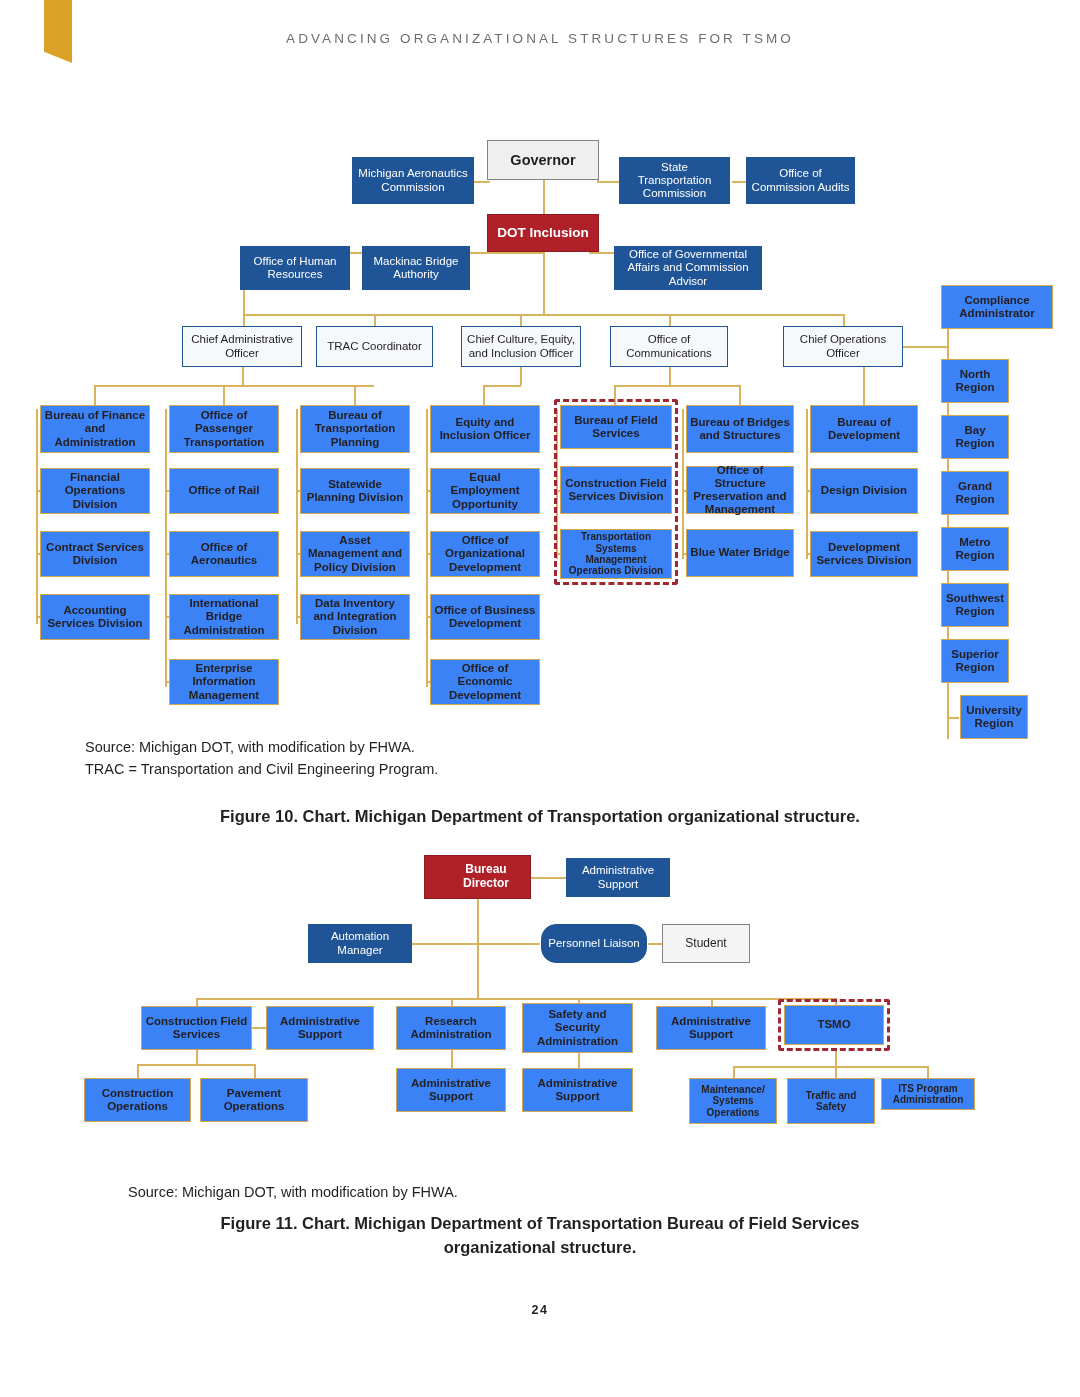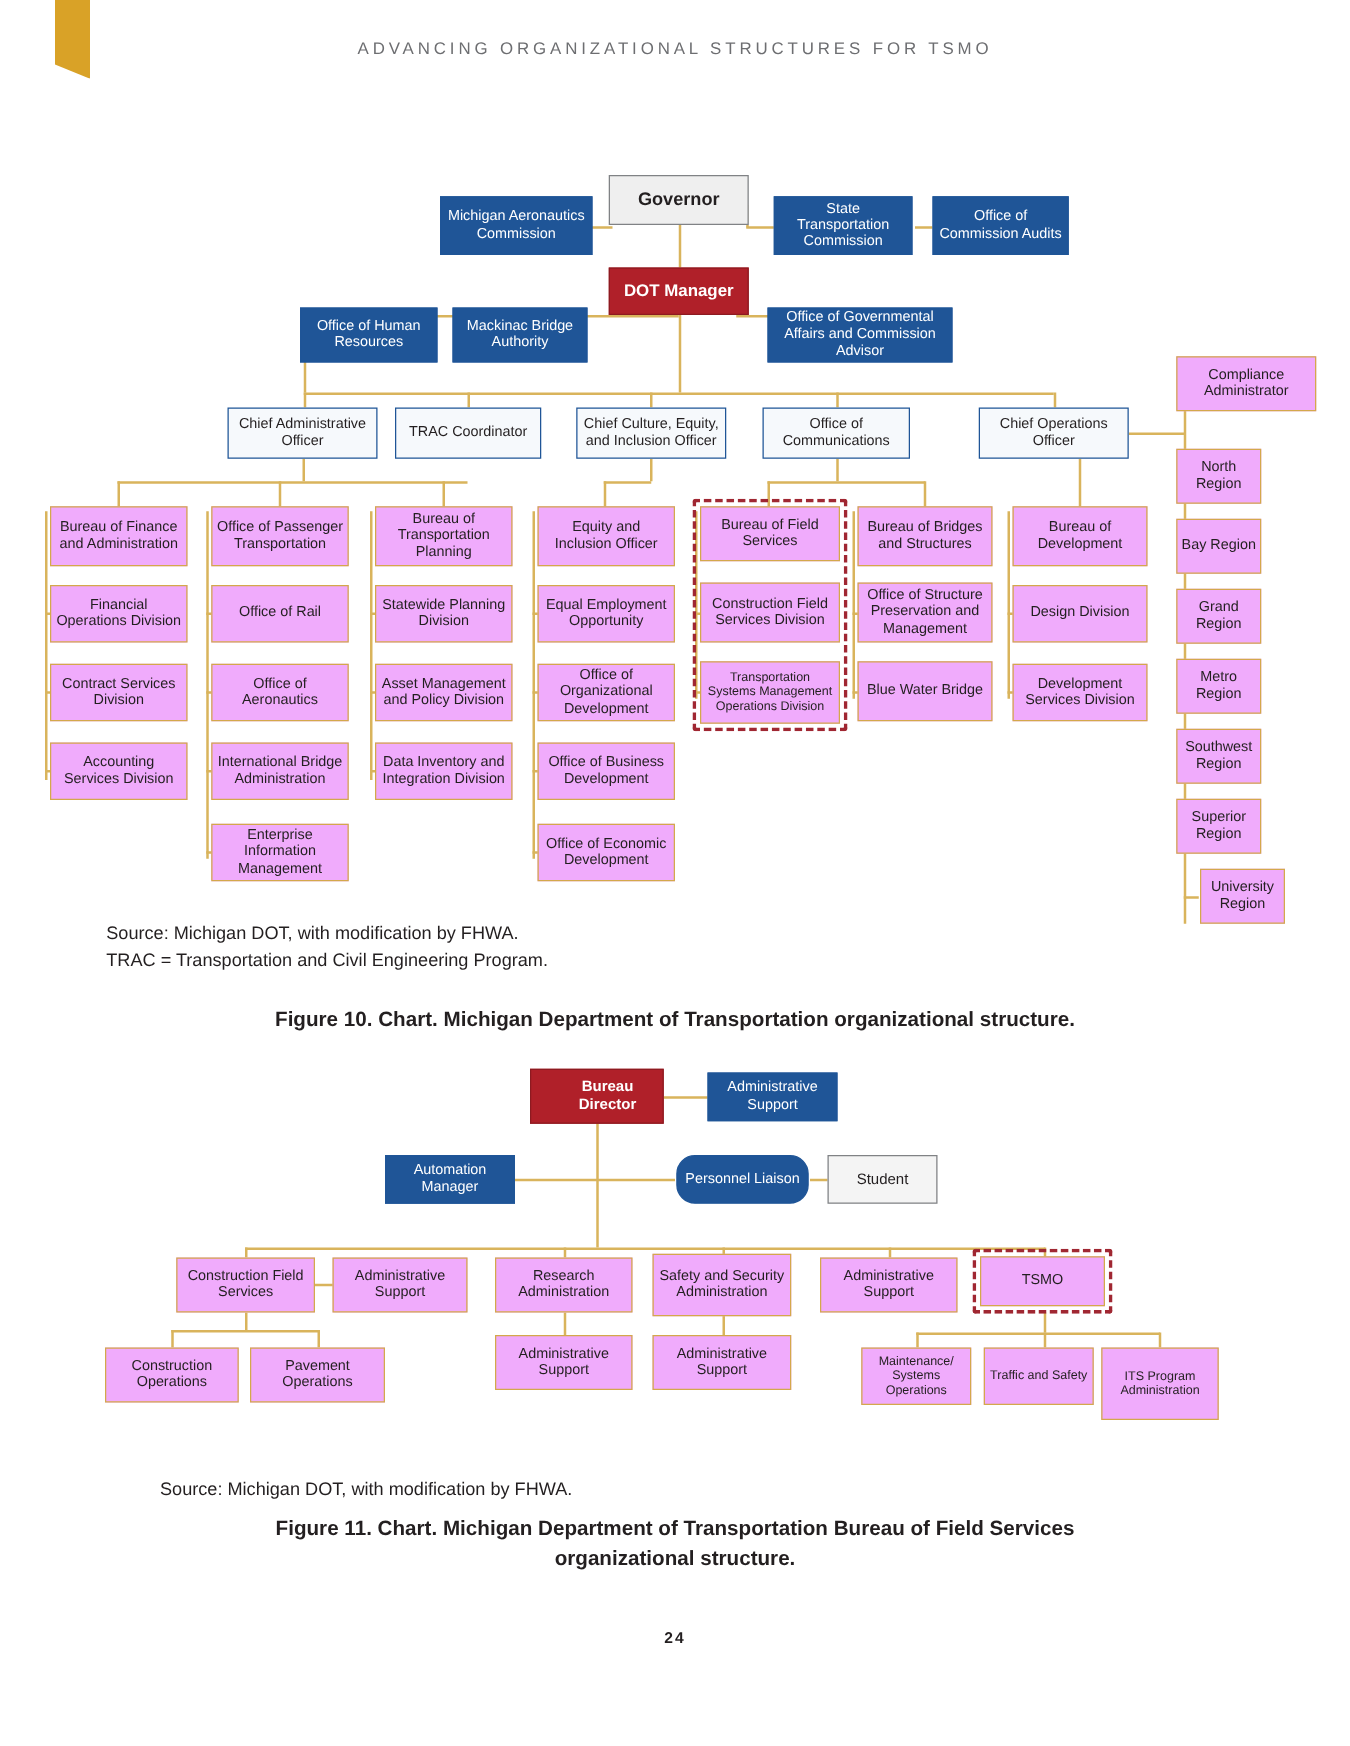--- a/index.html
+++ b/index.html
@@ -34,21 +34,21 @@
     line-height: 1.14;
     padding: 2px 3px;
     z-index: 3;
   }
   .node span { display: block; width: 100%; }
 
   .n-blue  { background: #1F5597; color: #ffffff; border: 1px solid #1F5597; font-size: 11.5px; }
   .n-red   { background: #B02029; color: #ffffff; border: 1px solid #8d1a21; font-size: 13.5px; font-weight: bold; }
   .n-grey  { background: #EFEFEF; color: #231f20; border: 1.4px solid #808285; font-size: 14.5px; font-weight: bold; }
   .n-white { background: #F6F9FC; color: #231f20; border: 1.3px solid #1F5597; font-size: 11.5px; }
-  .n-cream { background: #f0abfc; color: #231f20; border: 1.2px solid #D4A84B; font-size: 11.5px; }
+  .n-cream { background: #3b82f6; color: #231f20; border: 1.2px solid #D4A84B; font-size: 11.5px; font-weight: bold; }
   .n-plain { background: #F4F4F4; color: #231f20; border: 1.4px solid #808285; font-size: 12px; }
   .n-sm    { font-size: 10px; }
 
   
   .ln { position: absolute; background: #D9B45C; z-index: 1; }
   .lnh { height: 1.6px; }
   .lnv { width: 1.6px; }
 
   
   .dash-box {
@@ -175,21 +175,21 @@
         <span>Michigan Aeronautics Commission</span>
       </div>
     <div class="node n-blue" style="left:619px; top:157px; width:111px; height:47px;">
         <span>State Transportation Commission</span>
       </div>
     <div class="node n-blue" style="left:746px; top:157px; width:109px; height:47px;">
         <span>Office of Commission Audits</span>
       </div>
 
     <div class="node n-red" style="left:487px; top:214px; width:112px; height:38px;">
-        <span>DOT Manager</span>
+        <span>DOT Inclusion</span>
       </div>
 
     <div class="node n-blue" style="left:240px; top:246px; width:110px; height:44px;">
         <span>Office of Human Resources</span>
       </div>
     <div class="node n-blue" style="left:362px; top:246px; width:108px; height:44px;">
         <span>Mackinac Bridge Authority</span>
       </div>
     <div class="node n-blue" style="left:614px; top:246px; width:148px; height:44px;">
         <span>Office of Governmental Affairs and Commission Advisor</span>
@@ -417,21 +417,21 @@
     <div class="node n-cream" style="left:784px; top:1005px; width:100px; height:40px;">
         <span>TSMO</span>
       </div>
 
     <div class="node n-cream n-sm" style="left:689px; top:1078px; width:88px; height:46px;">
         <span>Maintenance/ Systems Operations</span>
       </div>
     <div class="node n-cream n-sm" style="left:787px; top:1078px; width:88px; height:46px;">
         <span>Traffic and Safety</span>
       </div>
-    <div class="node n-cream n-sm" style="left:881px; top:1078px; width:94px; height:58px;">
+    <div class="node n-cream n-sm" style="left:881px; top:1078px; width:94px; height:32px;">
         <span>ITS Program Administration</span>
       </div>
   </div>
 
   <div class="src" style="left:128px; top:1181px;">
     <div>Source: Michigan DOT, with modification by FHWA.</div>
   </div>
   <div class="figcap" style="top:1212px;">
     <div>Figure 11. Chart. Michigan Department of Transportation Bureau of Field Services</div>
     <div>organizational structure.</div>

